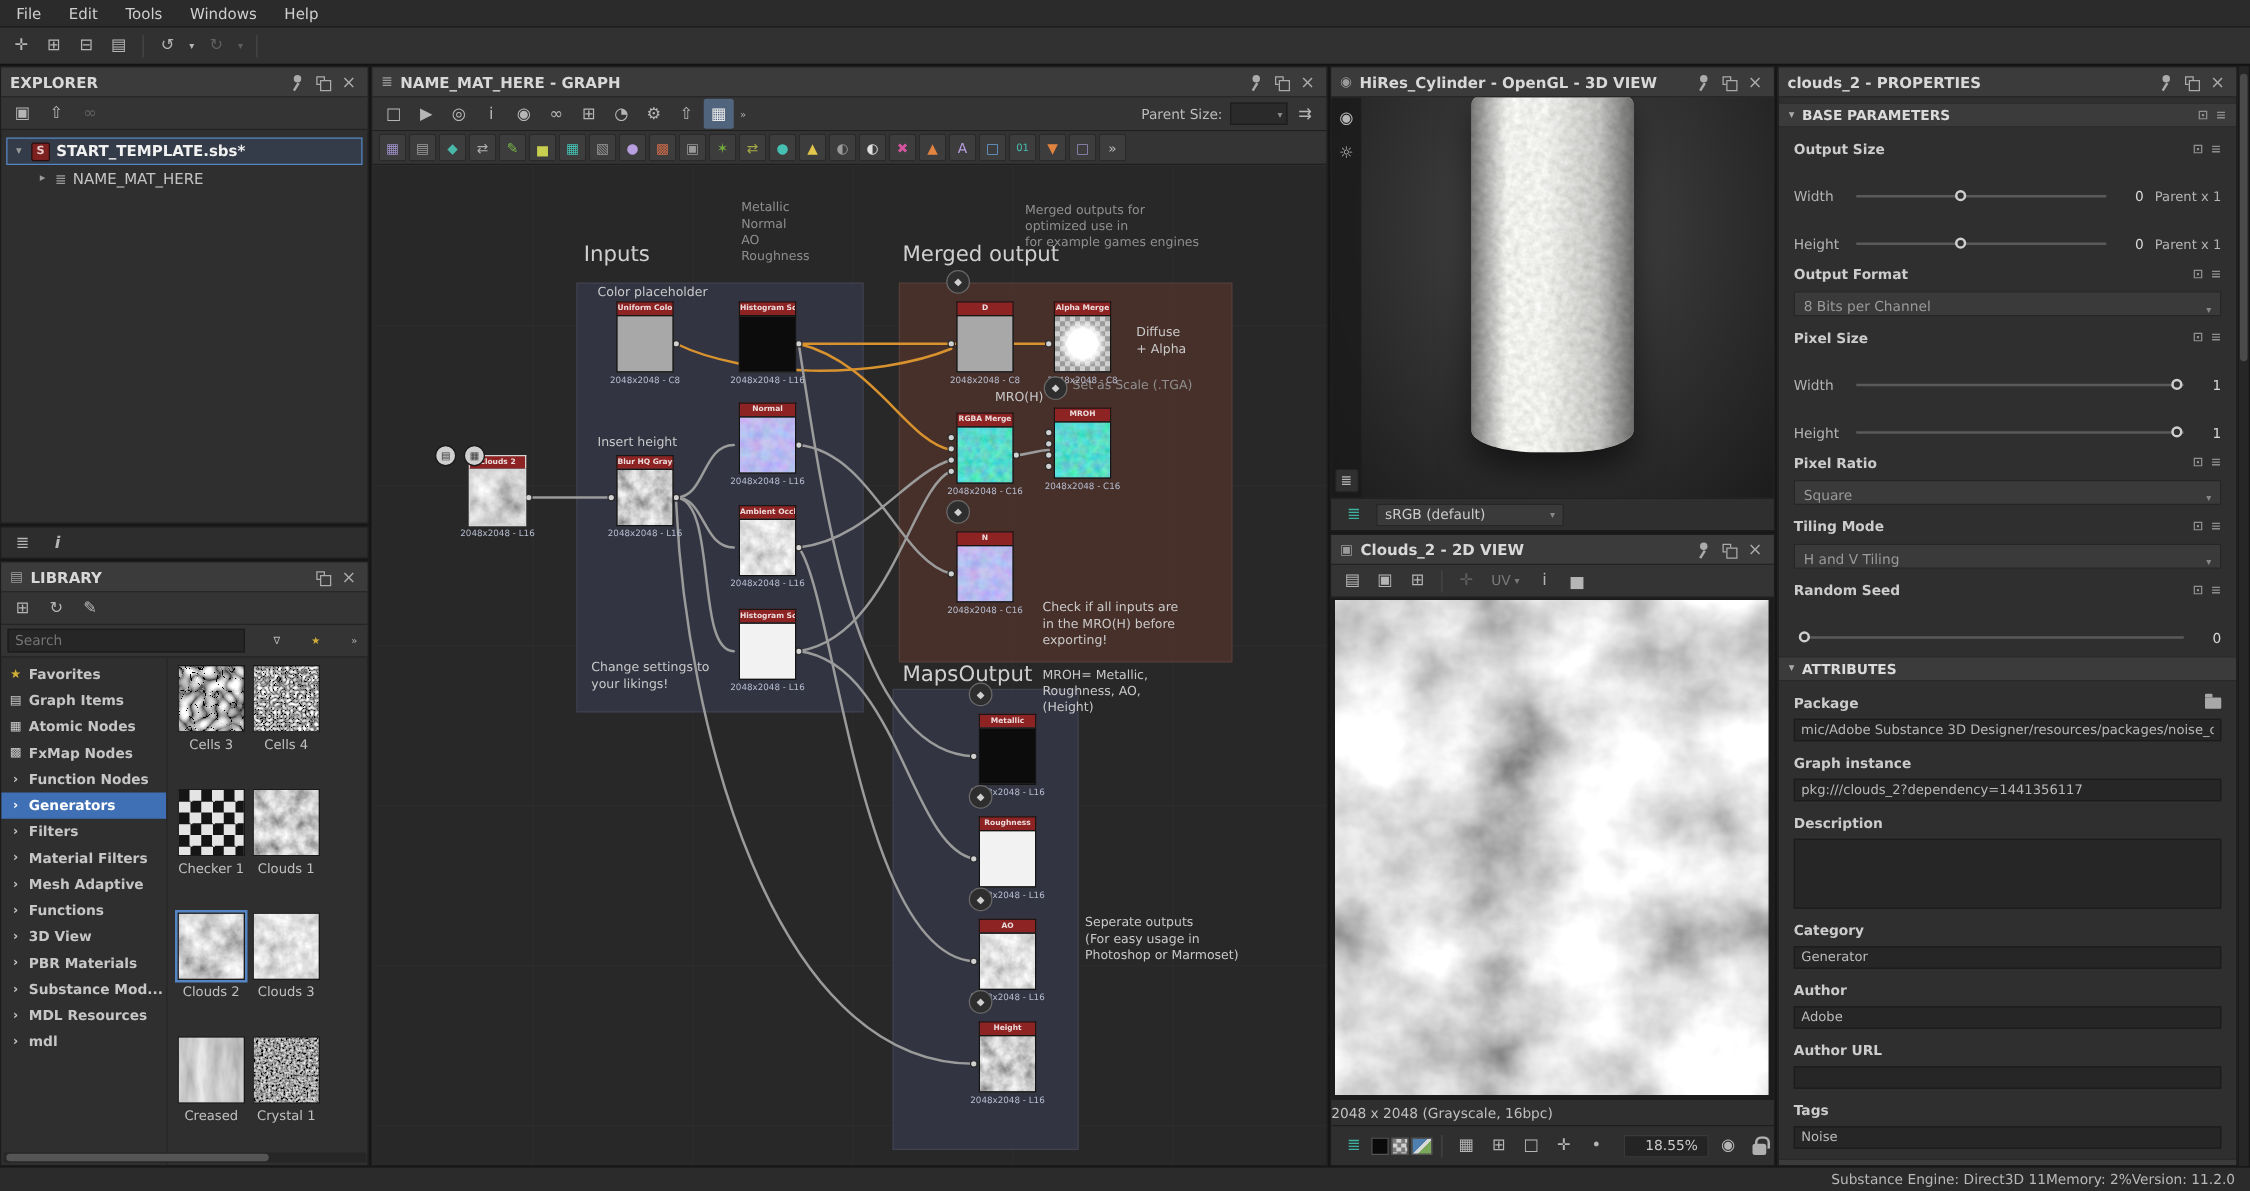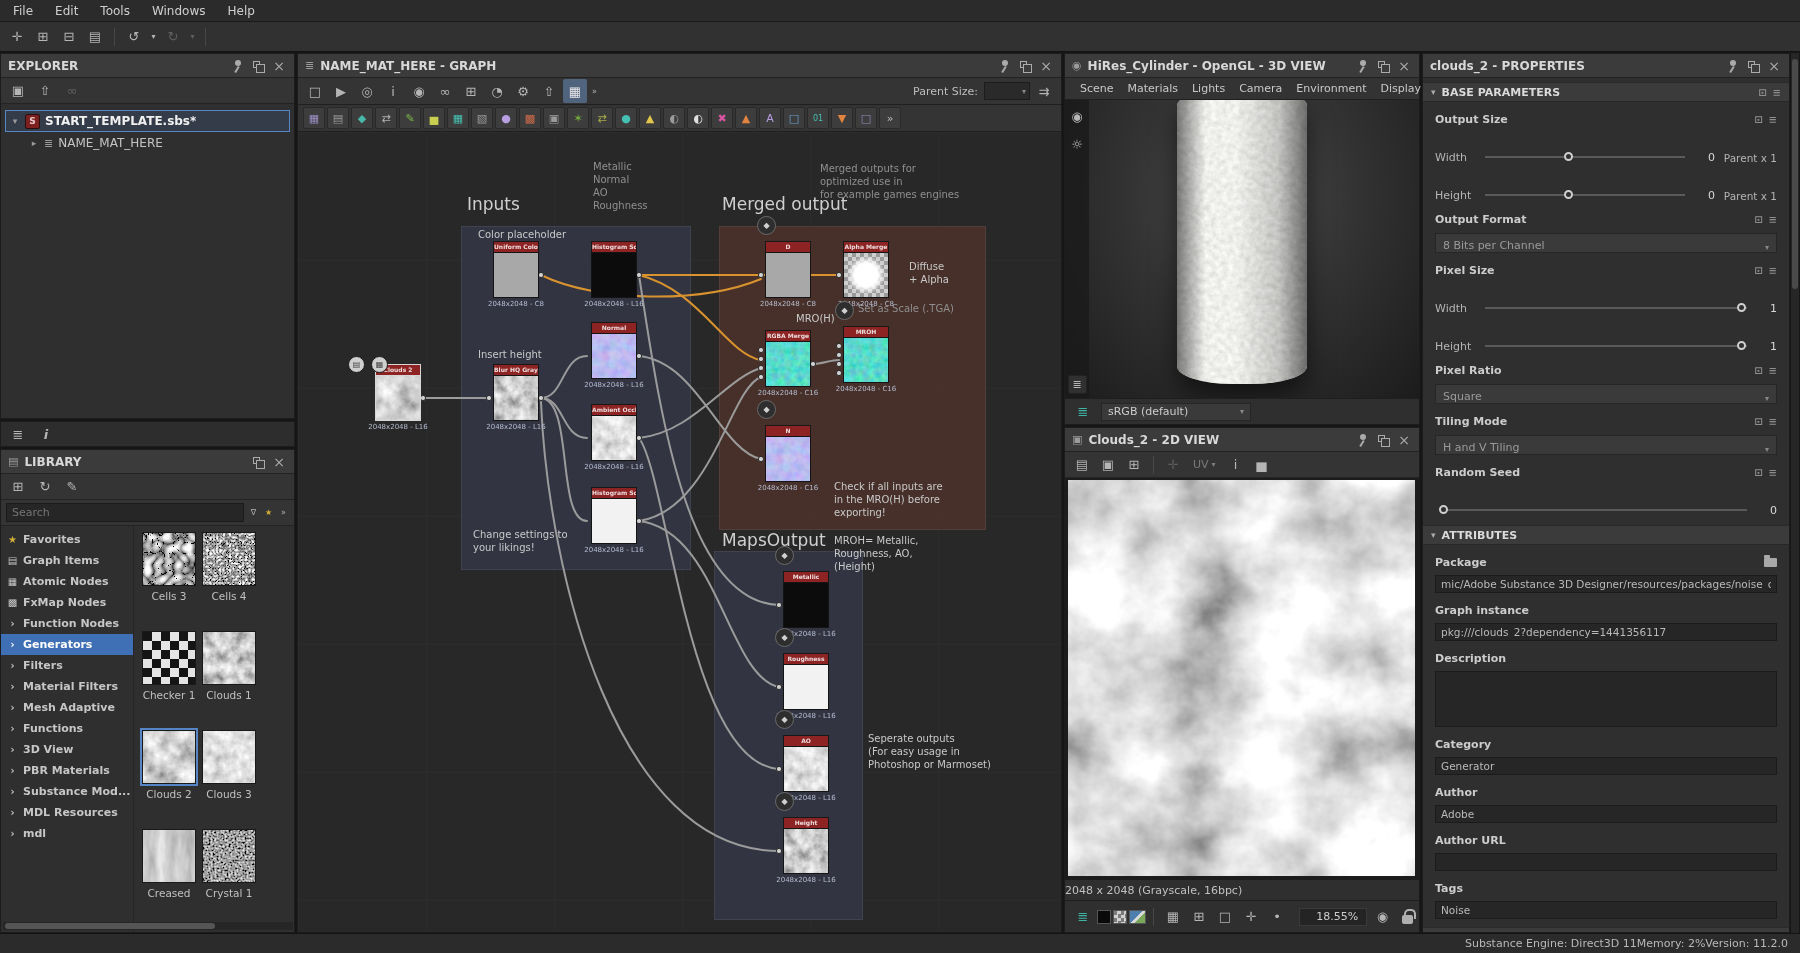--- a/index.html
+++ b/index.html
@@ -44,21 +44,21 @@
   .subst-icon{width:15px;height:15px;background:#7d2020;border:1px solid #2a0d0d;color:#e8caca;
     font-size:9px;font-weight:bold;display:flex;align-items:center;justify-content:center;border-radius:2px}
   .graph-mini{color:#9a9a9a;font-size:11px}
   .root-label{color:#f0f0f0;font-weight:bold}
   .child-label{color:#c4c4c4}
   .minibar{position:absolute;left:0;top:421px;width:295px;height:26px;background:#2d2d2d;
     border:1px solid #1c1c1c;display:flex;align-items:center;padding-left:5px;gap:4px}
 
   
   .lib-search-row{display:flex;align-items:center;height:26px;min-height:26px;background:#343434;
-    border-bottom:1px solid #232323;padding:0 5px;gap:4px}
+    border-bottom:1px solid #232323;padding:0 5px;gap:20px}
   .lib-search{flex:1;height:19px;background:#262626;border:1px solid #1b1b1b;color:#bbb;
     font-size:11px;padding:0 5px;font-family:inherit}
   .lib-body{flex:1;display:flex;position:relative;overflow:hidden}
   .lib-cats{width:132px;min-width:132px;padding-top:3px}
   .lib-cat{height:21px;display:flex;align-items:center;gap:5px;padding-left:6px;
     font-size:11px;font-weight:bold;color:#c6c6c6;white-space:nowrap}
   .lib-cat .cicon{width:11px;font-size:10px;text-align:center}
   .lib-cat.sel{background:#3f6fb5;color:#fff}
   .lib-grid{flex:1;border-left:1px solid #262626;position:relative;padding:6px 0 0 8px}
   .lib-rowitems{display:flex;gap:6px;margin-bottom:29px}
@@ -791,28 +791,20 @@
       <span class="phicons">
         <span class="phico">
             <i class="pinshape"></i>
           </span>
         <span class="phico">
             <i class="floatshape"></i>
           </span>
         <span class="phico">×</span>
       </span>
     </div>
-    <div class="vmenus" id="menus3d">
-        <span class="vmenu">Scene</span>
-        <span class="vmenu">Materials</span>
-        <span class="vmenu">Lights</span>
-        <span class="vmenu">Camera</span>
-        <span class="vmenu">Environment</span>
-        <span class="vmenu">Display</span>
-      </div>
     <div class="viewport">
       <div class="strip" id="strip3d">
           <span class="tbtn">◉</span>
           <span class="tbtn">☼</span>
           <span class="stripbtn bottom">≣</span>
         </div>
       <div class="cylinder">
         <svg class="texsvg">
             <rect width="100%" height="100%" fill="#cfcfcf" filter="url(#f-plaster)"></rect>
           </svg>

